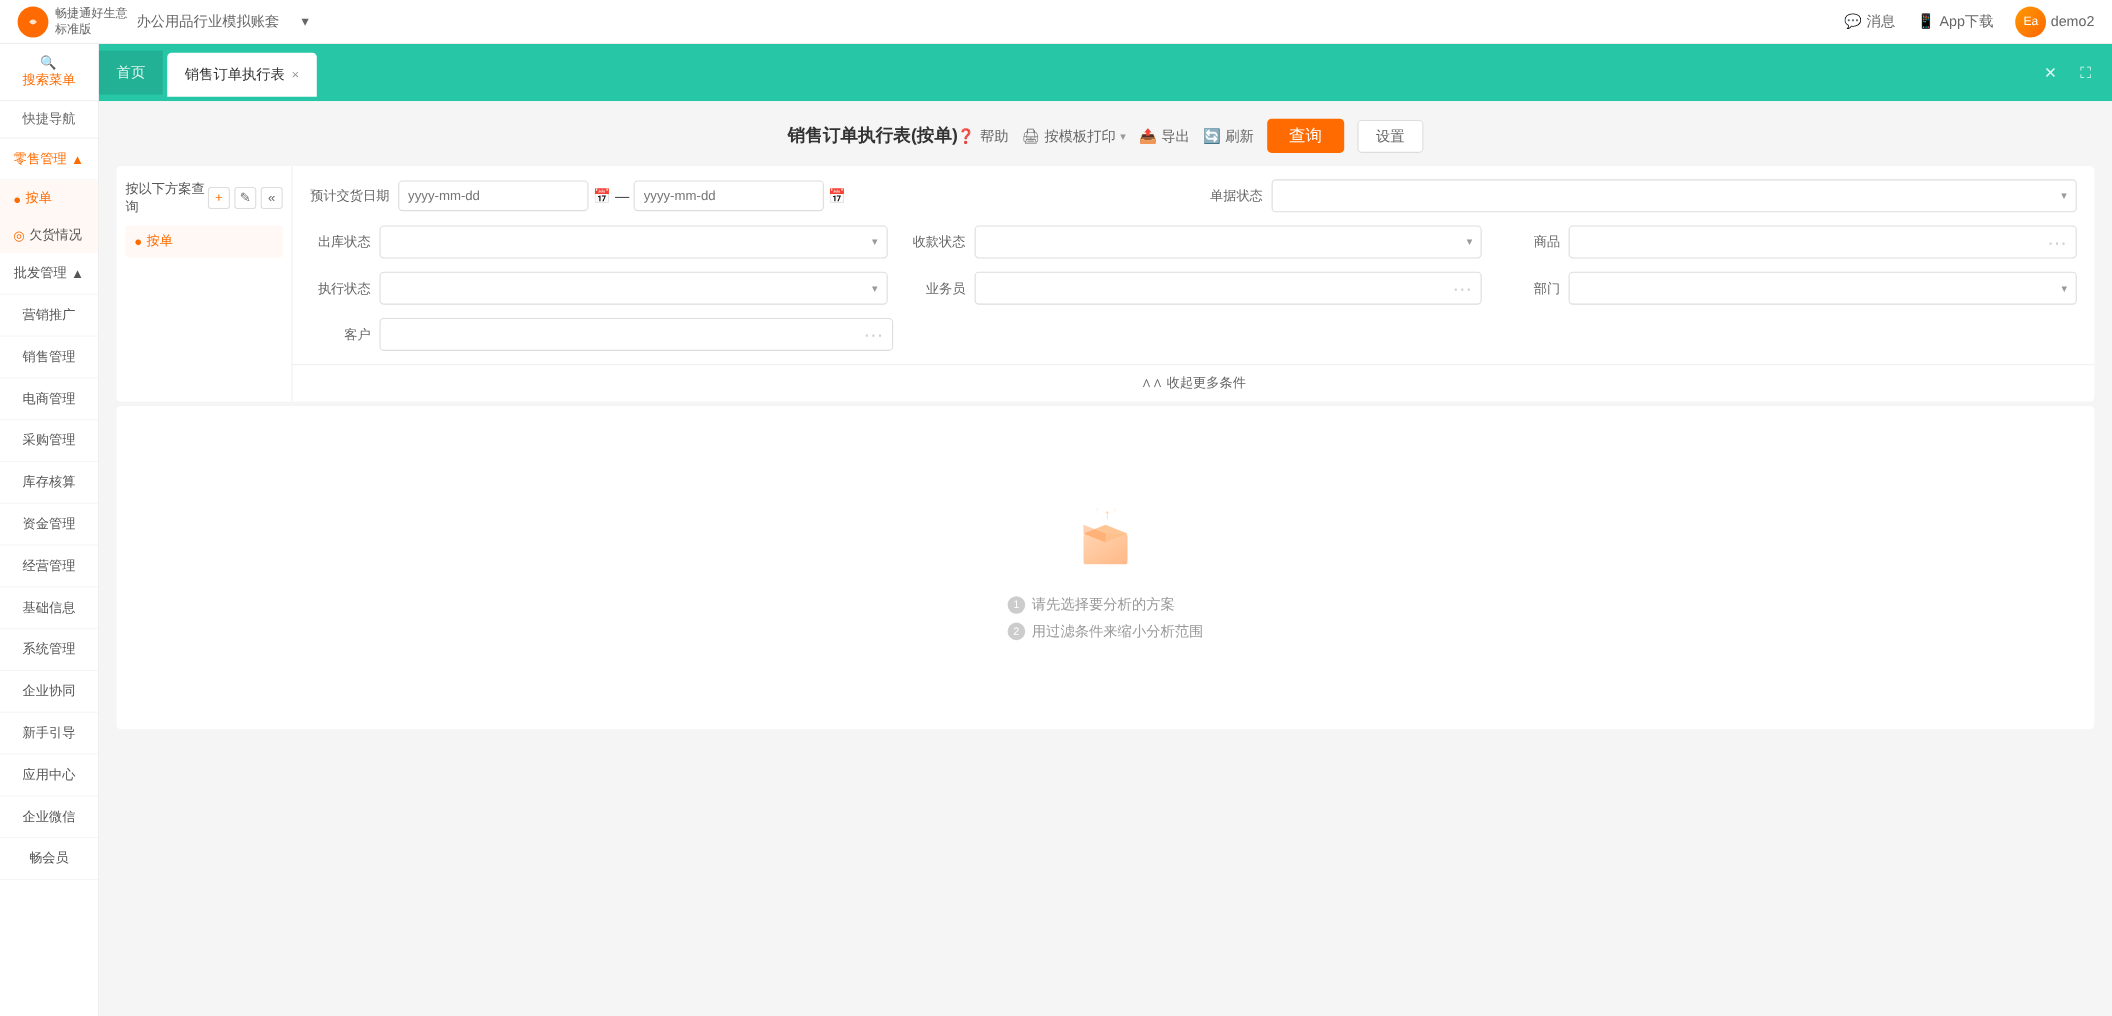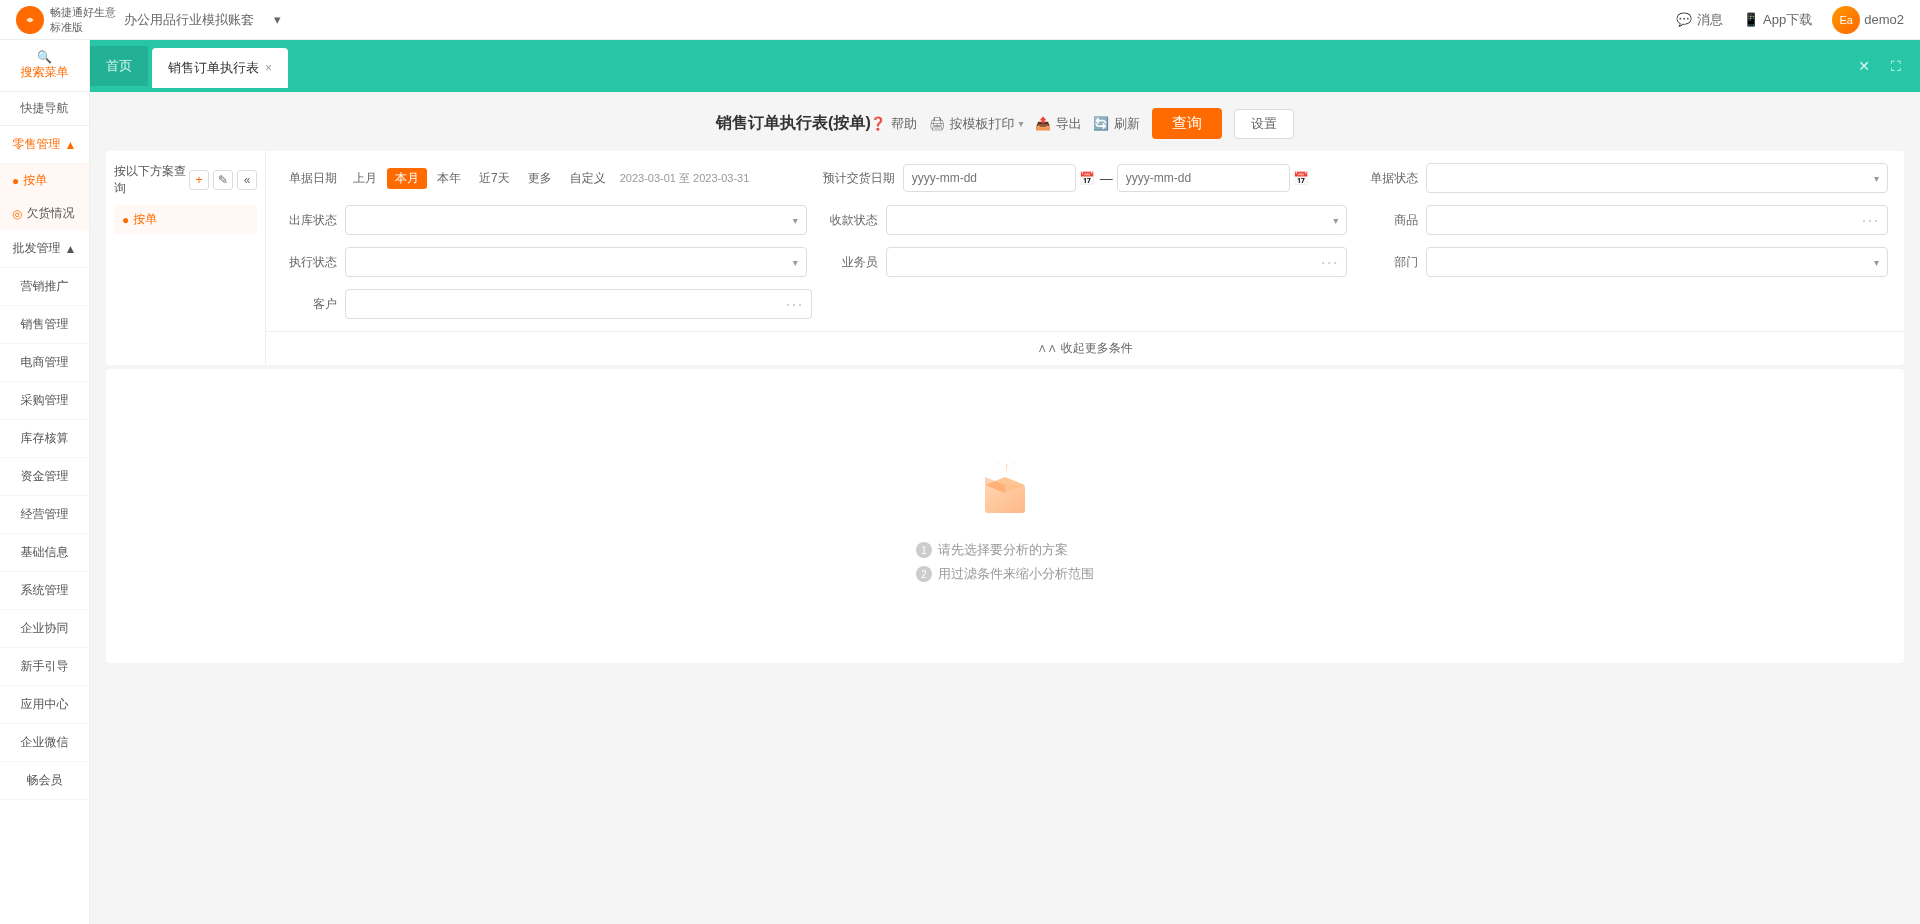--- a/index.html
+++ b/index.html
@@ -616,34 +616,20 @@
               <span style="color:#ff6b00;">●</span>
               <span>按单</span>
             </div>
           </div>
 
           <div class="content-right">
             <div style="padding: 12px 16px;">
 
               <div class="filter-row">
 
-                <div class="filter-group">
-                  <span class="filter-label">单据日期</span>
-                  <div class="date-range">
-                    <div class="date-tabs">
-                      <span class="date-tab">上月</span>
-                      <span class="date-tab active">本月</span>
-                      <span class="date-tab">本年</span>
-                      <span class="date-tab">近7天</span>
-                      <span class="date-tab">更多</span>
-                      <span class="date-tab">自定义</span>
-                    </div>
-                    <span class="date-hint">2023-03-01 至 2023-03-31</span>
-                  </div>
-                </div>
 
                 <div class="filter-group">
                   <span class="filter-label">预计交货日期</span>
                   <div class="date-input-group">
                     <input class="date-input" type="text" placeholder="yyyy-mm-dd" style="">
                     <span style="color:#ff6b00; cursor:pointer;">📅</span>
                     <span>—</span>
                     <input class="date-input" type="text" placeholder="yyyy-mm-dd" style="">
                     <span style="color:#ff6b00; cursor:pointer;">📅</span>
                   </div>

